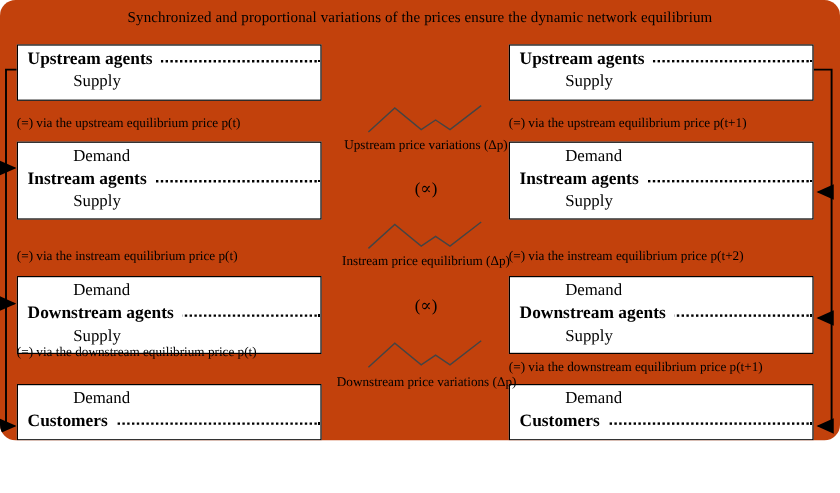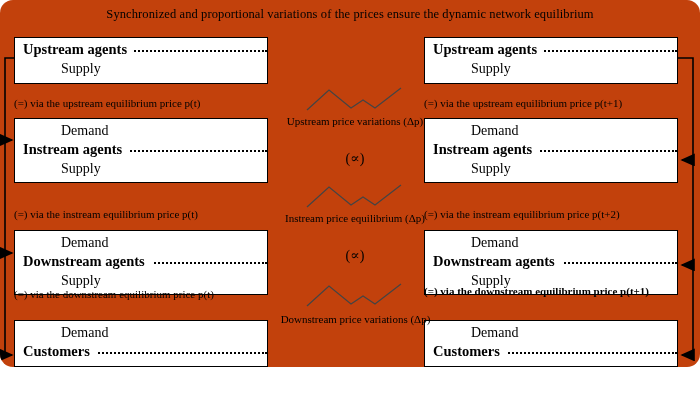--- a/index.html
+++ b/index.html
@@ -203,21 +203,21 @@
 
   <div class="agent-box" style="left:424px; top:230px; width:254px; height:65px;">
     <div class="row plain">Demand</div>
     <div class="row strong">
       <span class="dotline"></span>
       <span class="label-inline">Downstream agents</span>
     </div>
     <div class="row plain">Supply</div>
   </div>
 
-  <div class="eq-note" style="left:424px; top:285px;font-weight:bold;">(=) via the downstream equilibrium price p(t+1)</div>
+  <div class="eq-note" style="left:424px; top:300px;">(=) via the downstream equilibrium price p(t+1)</div>
 
   <div class="agent-box" style="left:424px; top:320px; width:254px; height:47px;">
     <div class="row plain">Demand</div>
     <div class="row strong">
       <span class="dotline"></span>
       <span class="label-inline">Customers</span>
     </div>
   </div>
 
   <svg class="zig" style="left:305px; top:86px;" width="100" height="26">

